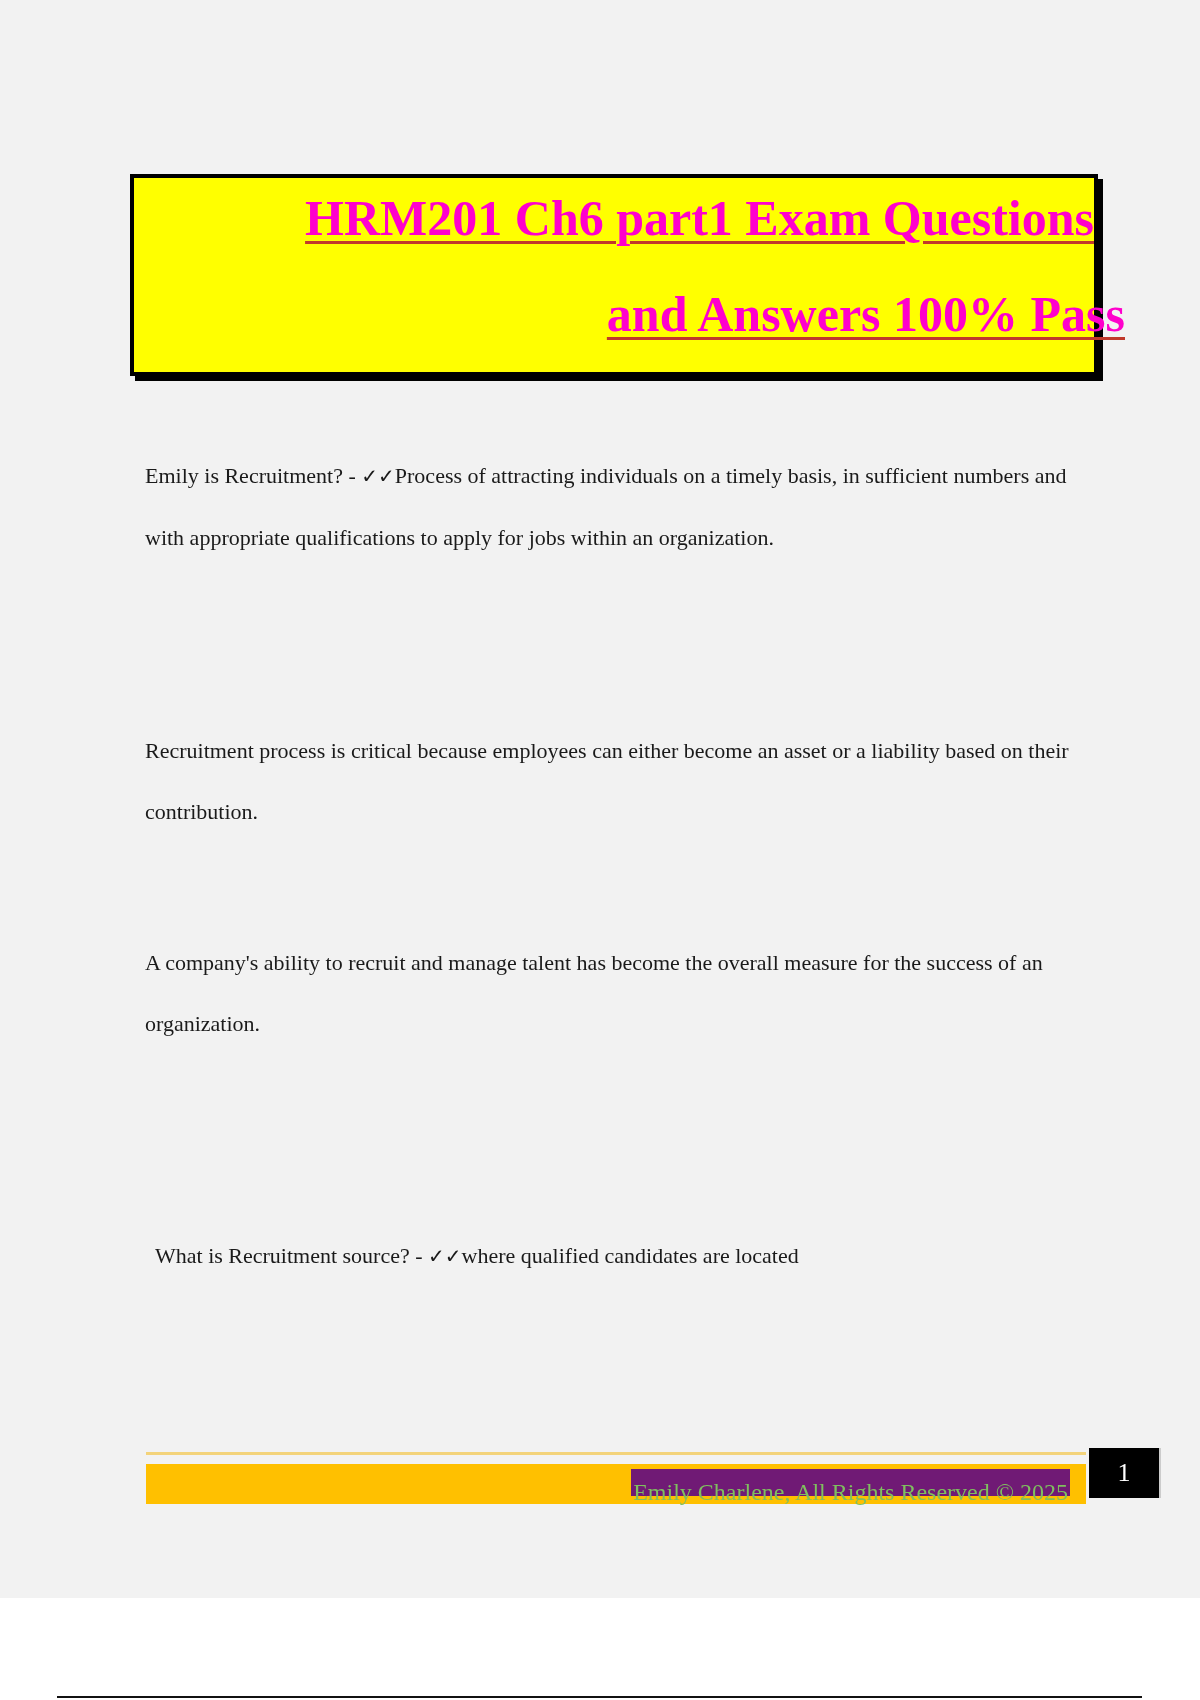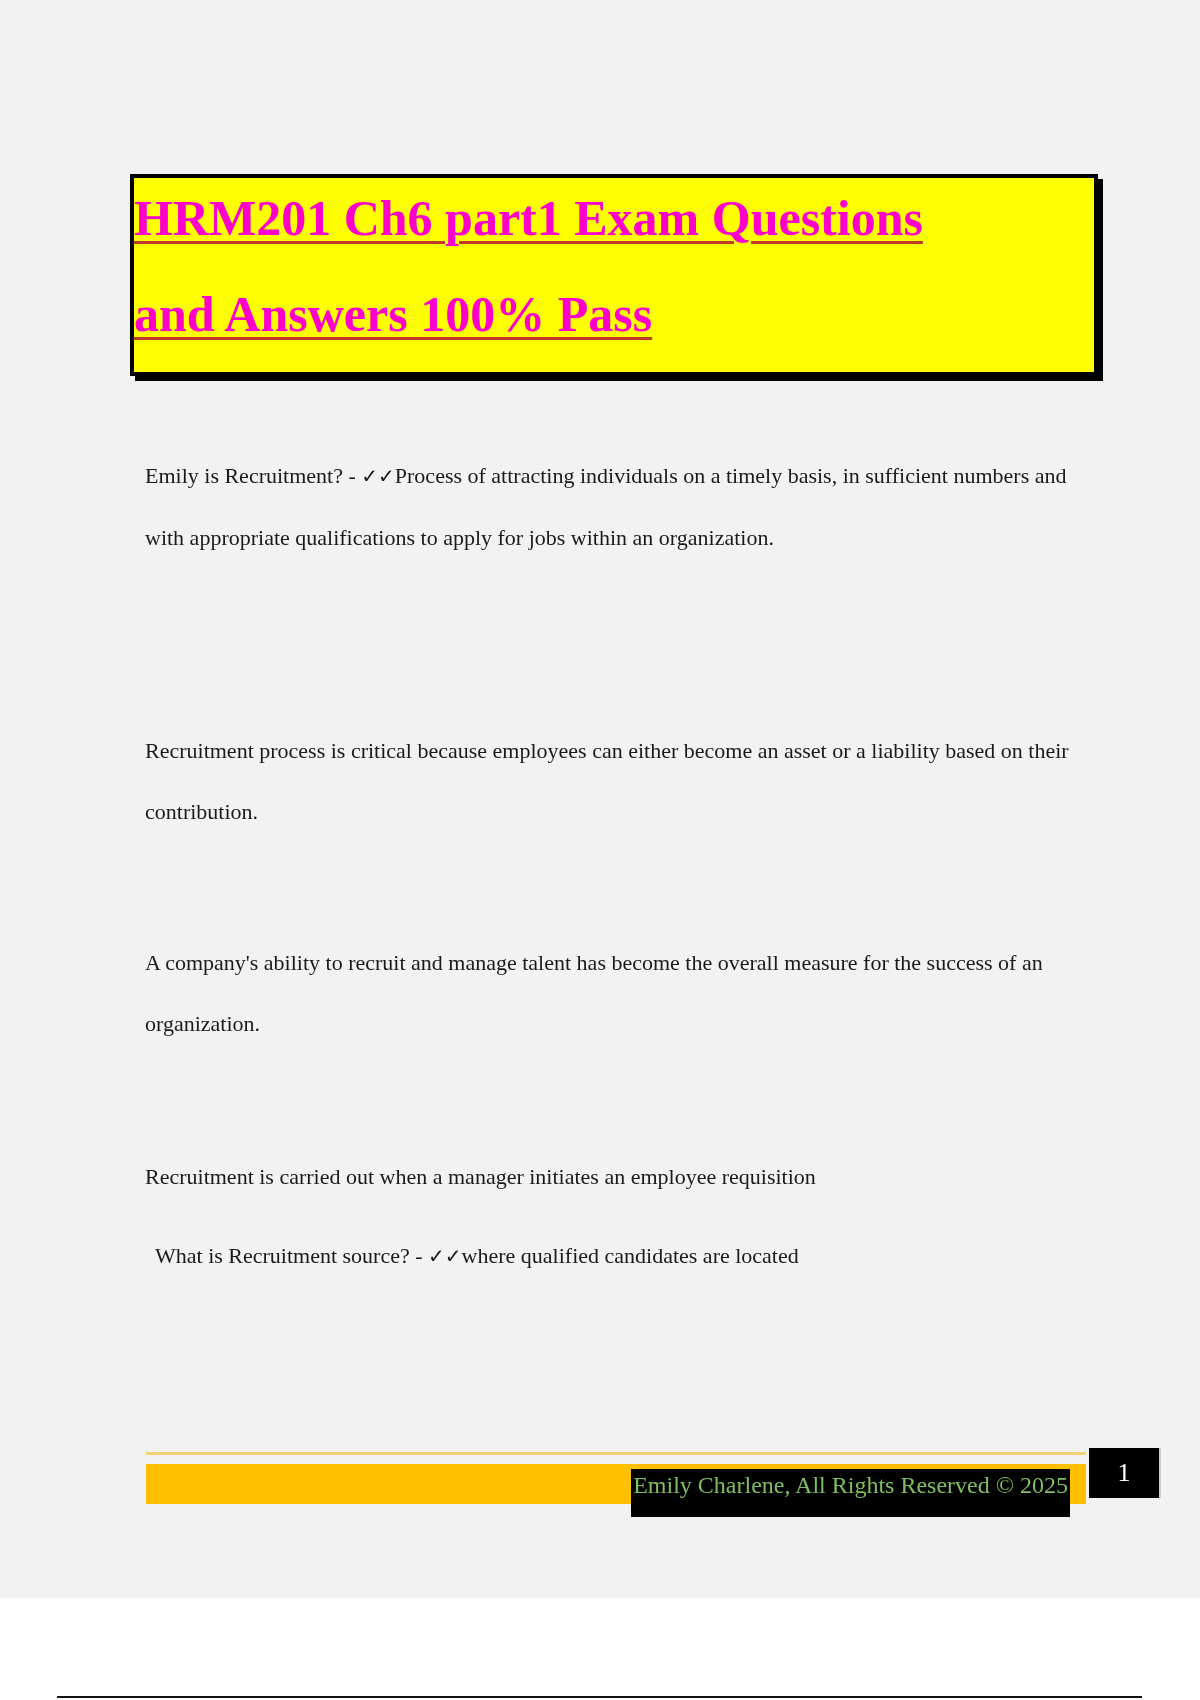--- a/index.html
+++ b/index.html
@@ -11,46 +11,46 @@
     background: #f2f2f2;
   }
 
   .title-box {
     position: absolute; left: 130px; top: 174px; width: 968px; height: 202px;
     background: #ffff00;
     border: 4px solid #000;
     box-shadow: 5px 5px 0 #000;
   }
   .title-line {
-    position: absolute; left: 0; width: 100%; text-align: left;
+    position: absolute; left: 0; width: 100%; text-align: right;
     color: #ff00cc; font-weight: bold; font-size: 50px; line-height: 60px;
     text-decoration: underline; text-decoration-color: #c0392b;
     text-decoration-thickness: 3px; text-underline-offset: 6px;
   }
   .title-line.l1 { top: 10px; }
-  .title-line.l2 { top: 106px; }
+  .title-line.l2 { top: 106px; margin-left: 31px; }
 
   .para {
     position: absolute; left: 145px; width: 930px;
     color: #1a1a1a; font-size: 22px; line-height: 61px;
   }
   .check { font-family: "DejaVu Sans", sans-serif; font-weight: bold; font-size: 20px; }
 
   .footer-topline {
     position: absolute; left: 146px; top: 1452px; width: 940px; height: 3px;
     background: #f3d37a;
   }
   .footer-bar {
     position: absolute; left: 146px; top: 1464px; width: 940px; height: 40px;
     background: #ffc000;
   }
   .footer-text {
-    position: absolute; right: 16px; top: 5px; height: 48px;
-    background: #000000; color: #7fbf5f; font-size: 24px; line-height: 31px;
-    padding: 1px 2px; white-space: nowrap;
+    position: absolute; right: 16px; top: 5px; height: 27px;
+    background: #701a75; color: #7fbf5f; font-size: 24px; line-height: 31px;
+    padding: 8px 2px; white-space: nowrap;
   }
   .page-num {
     position: absolute; left: 1089px; top: 1448px; width: 72px; height: 50px;
     background: #000; color: #fff; font-size: 26px; line-height: 50px;
     text-align: center; border-right: 2px solid #ccc;
   }
 
   .bottom-rule {
     position: absolute; left: 57px; top: 1696px; width: 1085px; height: 2px;
     background: #111;
@@ -67,21 +67,20 @@
   </div>
 
   <p class="para" style="top:445px;">
     <span>Emily is Recruitment? - </span><span class="check">✓✓</span><span>Process of attracting individuals on a timely basis, in sufficient numbers and with appropriate qualifications to apply for jobs within an organization.</span>
   </p>
 
   <p class="para" style="top:932px;">A company's ability to recruit and manage talent has become the overall measure for the success of an organization.</p>
 
   <p class="para" style="top:720px;">Recruitment process is critical because employees can either become an asset or a liability based on their contribution.</p>
 
-  <p class="para" style="top:1146px;">Recruitment is carried out when a manager initiates an employee requisition</p>
 
   <p class="para" style="top:1225px;margin-left:10px;">
     <span>What is Recruitment source? - </span><span class="check">✓✓</span><span>where qualified candidates are located</span>
   </p>
 
   <div class="footer-topline"></div>
   <div class="footer-bar">
     <span class="footer-text">Emily Charlene, All Rights Reserved © 2025</span>
   </div>
   <div class="page-num">1</div>

